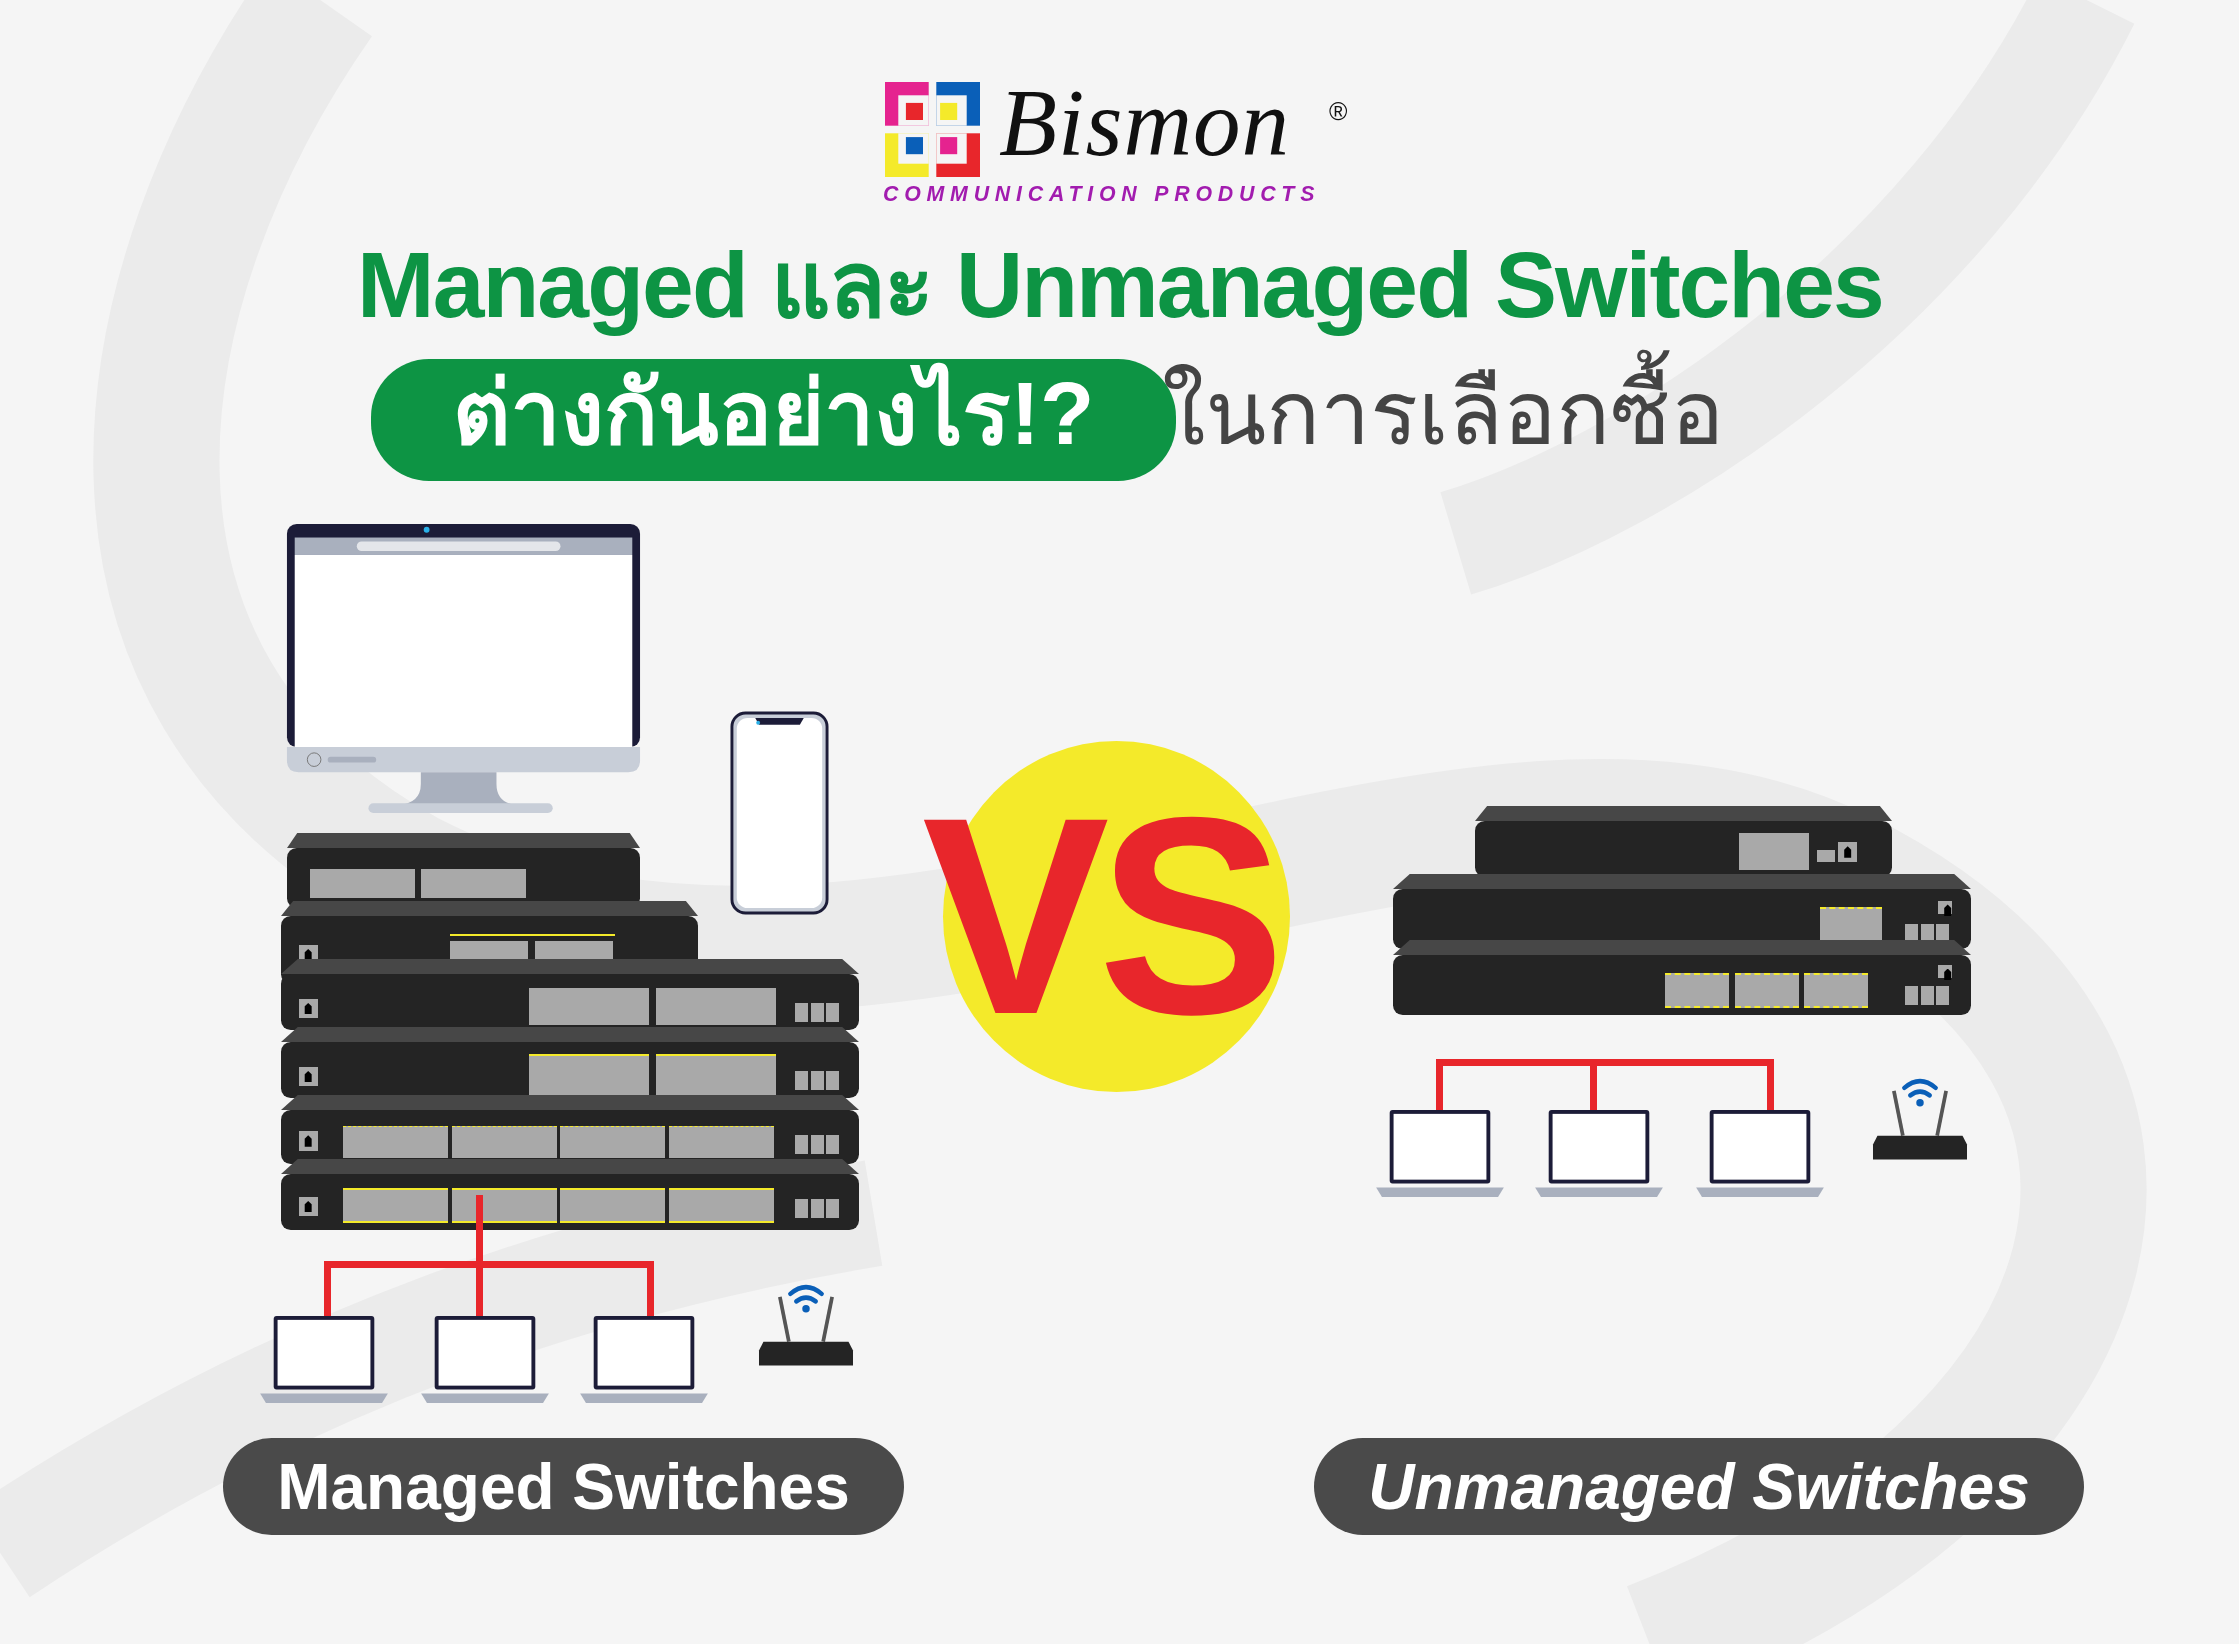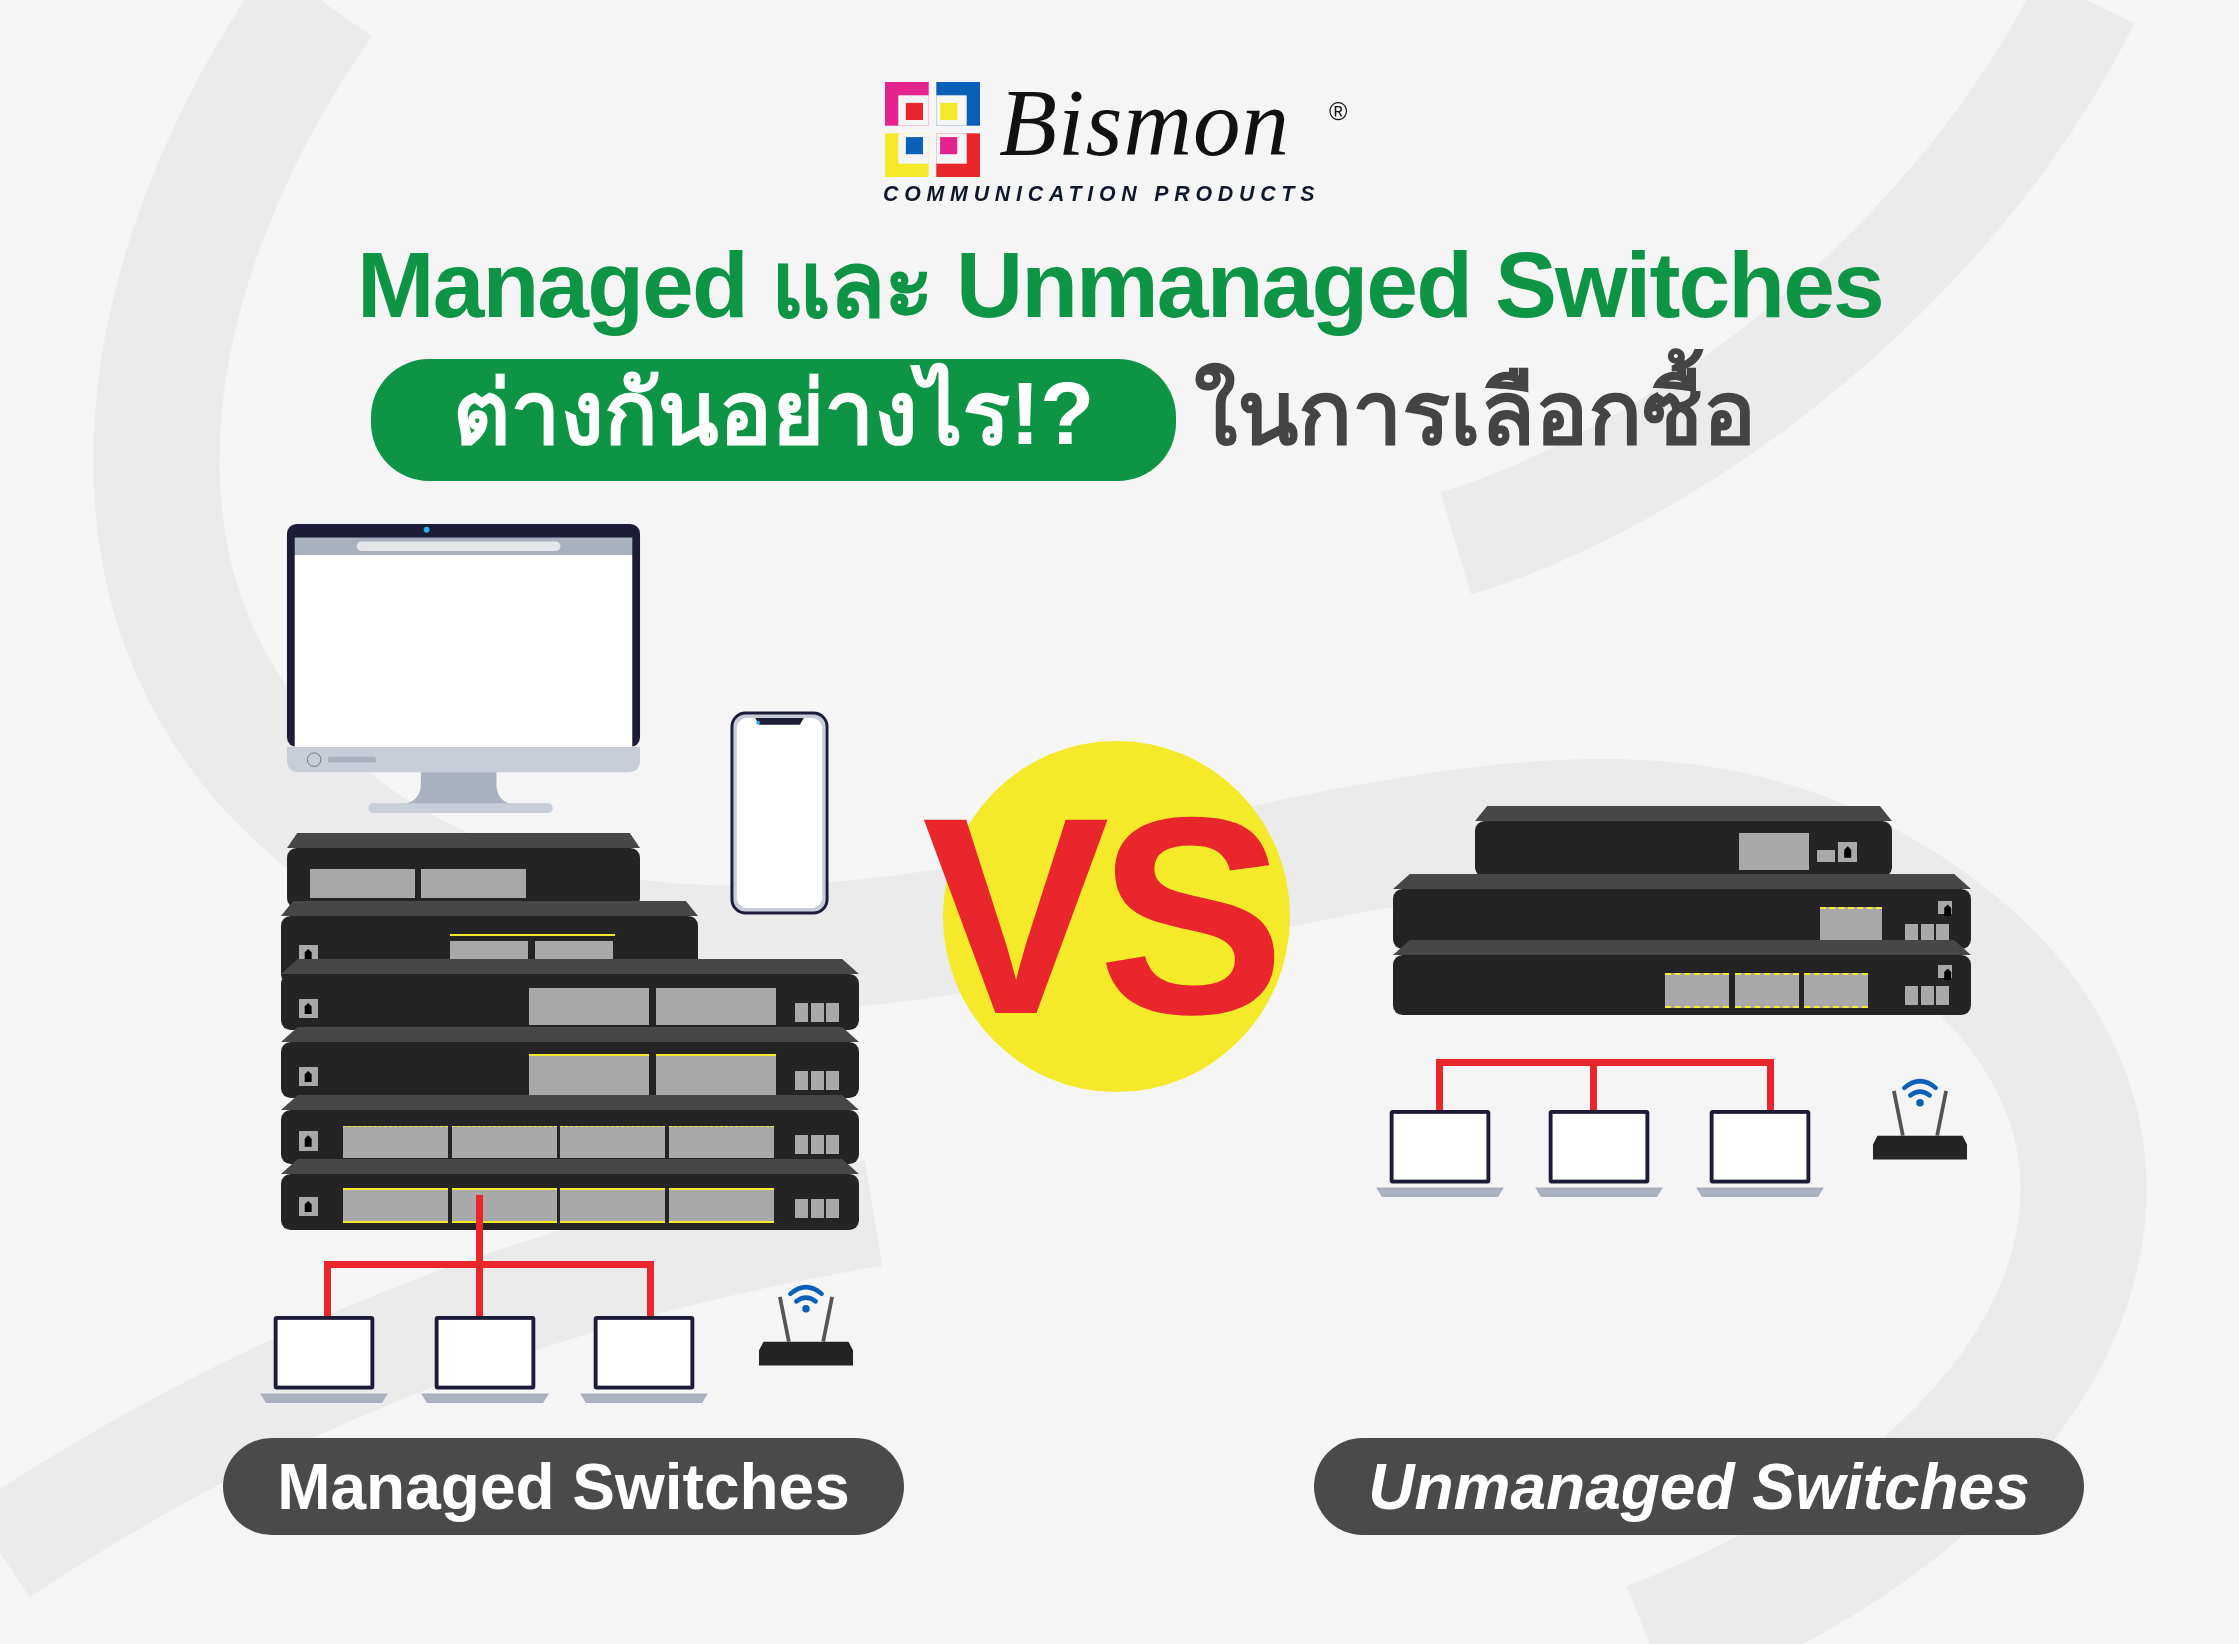--- a/index.html
+++ b/index.html
@@ -3,26 +3,26 @@
 <meta charset="utf-8">
 <style>
   html,body{margin:0;padding:0;}
   body{width:2240px;height:1645px;position:relative;overflow:hidden;background:#f5f5f5;font-family:"Liberation Sans",sans-serif;}
   .abs{position:absolute;}
   .bgswirl{position:absolute;left:0;top:0;width:2240px;height:1645px;}
   
   .logo-mark{left:885px;top:82px;width:95px;height:95px;}
   .logo-text{left:999px;top:76px;font-family:"Liberation Serif",serif;font-style:italic;font-size:95px;color:#111;letter-spacing:1px;line-height:1;}
   .logo-reg{left:1329px;top:97px;font-size:25px;color:#111;}
-  .logo-sub{left:883px;top:182px;font-size:21.3px;font-weight:bold;font-style:italic;letter-spacing:5.8px;color:#0f172a;}
+  .logo-sub{left:883px;top:182px;font-size:21.3px;font-weight:bold;font-style:italic;letter-spacing:5.8px;color:#a21caf;}
   
   .h1{left:0;width:2240px;top:239px;text-align:center;font-size:93px;font-weight:bold;color:#0d9444;letter-spacing:-1.9px;line-height:1;}
   .pill-green{left:371px;top:359px;width:805px;height:122px;border-radius:58px;background:#0d9444;}
   .pill-green-text{left:371px;top:369px;width:805px;text-align:center;font-size:89px;font-weight:bold;color:#fff;line-height:1;}
-  .h2-rest{left:1194px;top:369px;font-size:89px;font-weight:bold;color:#444;line-height:1;}
+  .h2-rest{left:1162px;top:369px;font-size:89px;font-weight:normal;color:#444;line-height:1;}
   
   .vs-circle{left:943px;top:741px;width:347px;height:351px;border-radius:50%;background:#f4ea2a;}
   .vs-text{left:922px;top:776px;font-size:281px;font-weight:bold;color:#e8262b;letter-spacing:-11.6px;line-height:1;}
   
   .label-pill{height:97px;border-radius:49px;background:#4a4a4a;color:#fff;font-size:64px;font-weight:bold;display:flex;align-items:center;justify-content:center;}
   .lp-left{left:223px;top:1438px;width:681px;}
   .lp-right{left:1314px;top:1438px;width:770px;font-style:italic;}
   
   .sw{position:absolute;background:#242424;border-radius:9.7px;}
   .sw::before{content:"";position:absolute;left:0;right:0;top:-15.5px;height:15.5px;background:#474747;clip-path:polygon(3% 0,97% 0,100% 100%,0 100%);}

